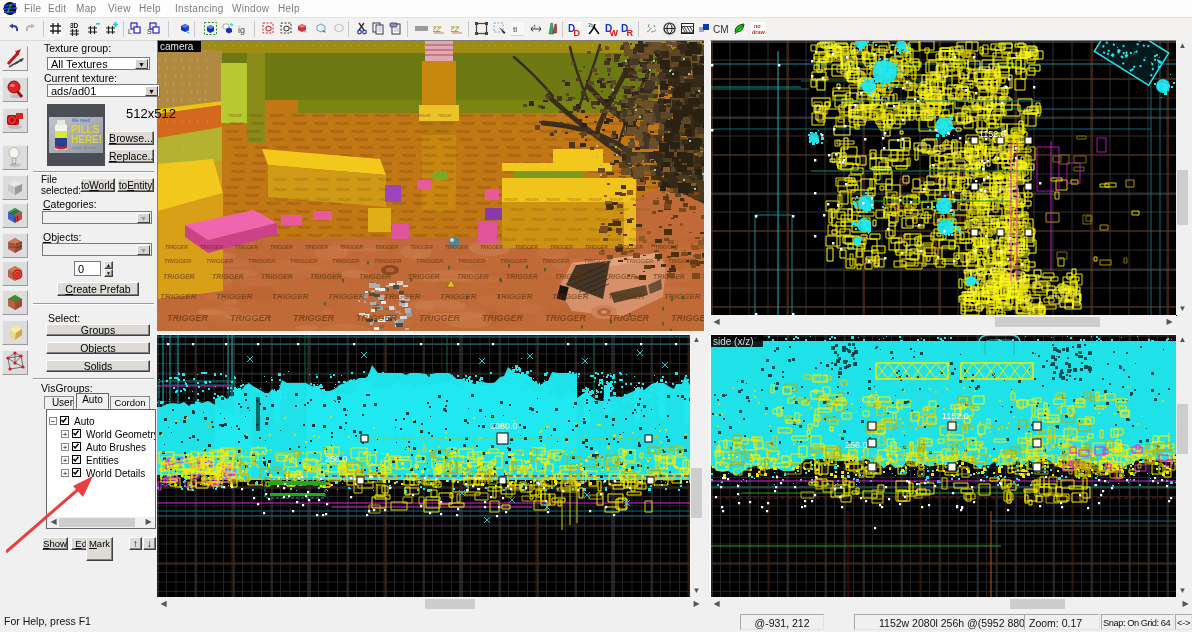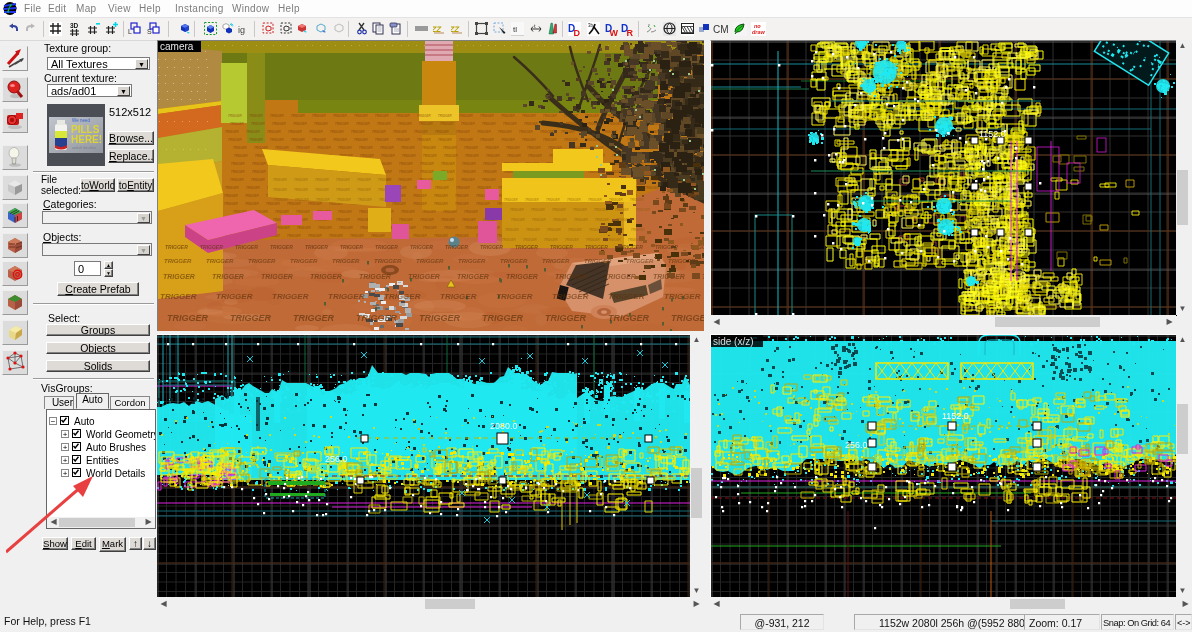--- a/index.html
+++ b/index.html
@@ -1340,21 +1340,21 @@
       </svg></div>
   </div>
 <div id="leftpanel">
     <div class="abs" style="left:3px;top:0px;width:122px;height:571px;background:#f0f0f0"></div>
     <span class="lbl" style="left:14px;top:1px">Texture group:</span>
     <div class="combo" style="left:17px;top:16px;width:103px">
       <span style="position:absolute;left:3px;top:0px;font-size:11px">All Textures</span>
       <span class="da">▼</span>
     </div>
     <span class="lbl" style="left:14px;top:31px">Current texture:</span>
-    <div class="combo" style="left:17px;top:43px;width:85px">
+    <div class="combo" style="left:17px;top:43px;width:113px">
       <span style="position:absolute;left:3px;top:0px;font-size:11px">ads/ad01</span>
       <span class="da">▼</span>
     </div>
     <svg class="abs" style="left:17px;top:63px" width="58" height="62" viewBox="0 0 58 62">
 <rect width="58" height="62" fill="#4b4f55"></rect>
 <rect x="2" y="13" width="54" height="36" fill="#a9aeb6"></rect>
 <rect x="2" y="13" width="54" height="36" fill="url(#texg)"></rect>
 <defs>
         <linearGradient id="texg" x1="0" y1="0" x2="1" y2="1">
           <stop offset="0" stop-color="#c5cad2" stop-opacity=".8"></stop>
@@ -1366,21 +1366,21 @@
 <rect x="10" y="16" width="8" height="5" fill="#e8e8e2"></rect>
 <rect x="8" y="27" width="12" height="7" fill="#d8e838"></rect>
 <rect x="8" y="34" width="12" height="9" fill="#27408f"></rect>
 <path d="M8 41 q6 4 12 0 l0 3 q-6 3 -12 0 z" fill="#cc2222"></path>
 </g>
 <text x="25" y="18" font-size="4.5" fill="#3a62c8" font-family="Liberation Sans">We need</text>
 <text x="24" y="29" font-size="10" font-weight="bold" fill="#ded43a" font-family="Liberation Sans">PILLS</text>
 <text x="24" y="39" font-size="10" font-weight="bold" fill="#ded43a" font-family="Liberation Sans">HERE!</text>
 <text x="25" y="45" font-size="3.4" fill="#777d88" font-family="Liberation Sans">and all the other</text>
 </svg>
-    <span class="lbl" style="left:79px;top:65px;font-size:11px">512x512</span>
+    <span class="lbl" style="left:96px;top:65px;font-size:13px">512x512</span>
     <div class="btn" style="left:78px;top:90px;width:46px;height:14px;line-height:13px"><u>B</u>rowse...</div>
     <div class="btn" style="left:78px;top:108px;width:46px;height:14px;line-height:13px"><u>R</u>eplace...</div>
     <div class="gline" style="top:130px"></div>
     <span class="lbl" style="left:11px;top:133px;font-size:10px">File</span>
     <span class="lbl" style="left:11px;top:144px;font-size:10px">selected:</span>
     <div class="btn" style="left:50px;top:137px;width:35px;height:14px;line-height:13px;font-size:10px">to<u>W</u>orld</div>
     <div class="btn" style="left:87px;top:137px;width:37px;height:14px;line-height:13px;font-size:10px">to<u>E</u>ntity</div>
     <span class="lbl" style="left:13px;top:157px"><u>C</u>ategories:</span>
     <div class="combo" style="left:12px;top:170px;width:110px;background:#f0f0f0">
       <span class="da" style="color:#999">▼</span>
@@ -1442,21 +1442,21 @@
       </div>
       <span class="abs" style="left:39px;top:58px;font-size:10px;white-space:nowrap">World Details</span>
       <div class="abs" style="left:0;bottom:0;width:108px;height:11px;background:#f0f0f0">
         <span class="sarrow" style="left:0;top:-1px">◀</span>
         <span class="sarrow" style="right:0;top:-1px">▶</span>
         <div class="thumb" style="left:12px;top:1px;width:76px;height:9px"></div>
       </div>
     </div>
     <div class="btn" style="left:12px;top:496px;width:26px;height:13px;line-height:12px;font-size:9.5px"><u>S</u>how</div>
     <div class="btn" style="left:41px;top:496px;width:25px;height:13px;line-height:12px;font-size:9.5px"><u>E</u>dit</div>
-    <div class="btn" style="left:69px;top:496px;width:27px;height:15px;line-height:12px;font-size:9.5px"><u>M</u>ark</div>
+    <div class="btn" style="left:56px;top:496px;width:27px;height:24px;line-height:12px;font-size:9.5px"><u>M</u>ark</div>
     <div class="btn" style="left:99px;top:496px;width:13px;height:13px;line-height:11px;font-size:10px;font-weight:bold">↑</div>
     <div class="btn" style="left:113px;top:496px;width:13px;height:13px;line-height:11px;font-size:10px;font-weight:bold">↓</div>
   </div>
 <svg class="abs" style="left:6px;top:460px;z-index:50" width="110" height="110" viewBox="0 0 110 110">
     <path d="M0 92 L76 26" stroke="#e84040" stroke-width="3" fill="none"></path>
     <path d="M87 16 L67 26 L77 37 Z" fill="#e84040"></path>
   </svg>
 <div id="statusbar">
     <span style="position:absolute;left:4px;top:3px">For Help, press F1</span>
     <div class="sseg" style="left:740px;width:84px;text-align:center">@-931, 212</div>

